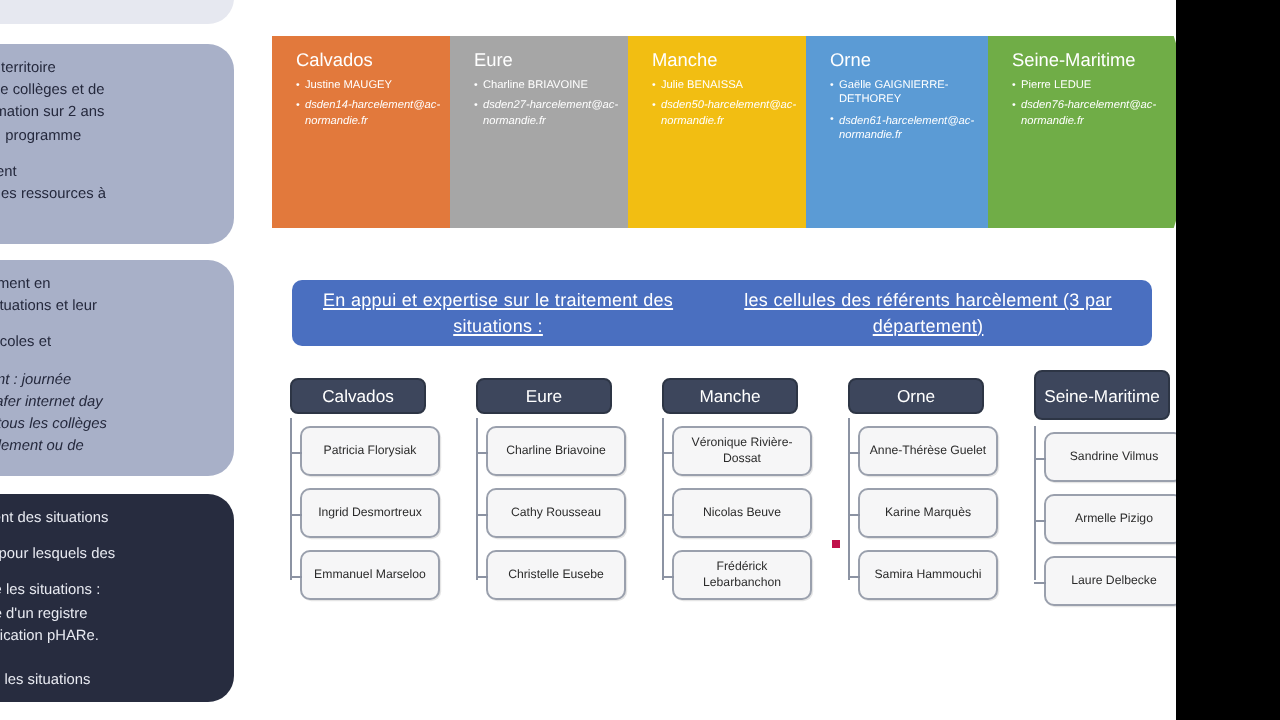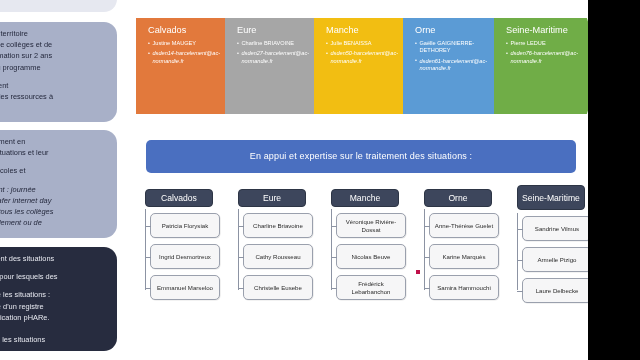--- a/index.html
+++ b/index.html
@@ -140,20 +140,21 @@
     border-radius: 5px;
     color: #ffffff;
     display: flex;
     flex-direction: row;
     align-items: center;
     justify-content: center;
     font-size: 9px;
     line-height: 12.6px;
     letter-spacing: 0.15px;
     text-align: center;
+    text-decoration: underline;
   }
 
   
   .org {
     position: absolute;
     left: 136px;
     top: 189px;
     width: 450px;
     height: 150px;
   }
@@ -328,20 +329,21 @@
       <ul>
         <li>Pierre LEDUE</li>
         <li class="mail">dsden76-harcelement@ac-normandie.fr</li>
       </ul>
     </div>
 
   </div>
 
   <div class="banner">
     <span>En appui et expertise sur le traitement des situations :</span>
+    <span>les cellules des référents harcèlement (3 par département)</span>
   </div>
 
   <div class="org">
 
     <div class="col" id="col-0">
       <div class="col-head">Calvados</div>
       <div class="branch"></div>
       <div class="nodes">
         <div class="node">Patricia Florysiak</div>
         <div class="node">Ingrid Desmortreux</div>

